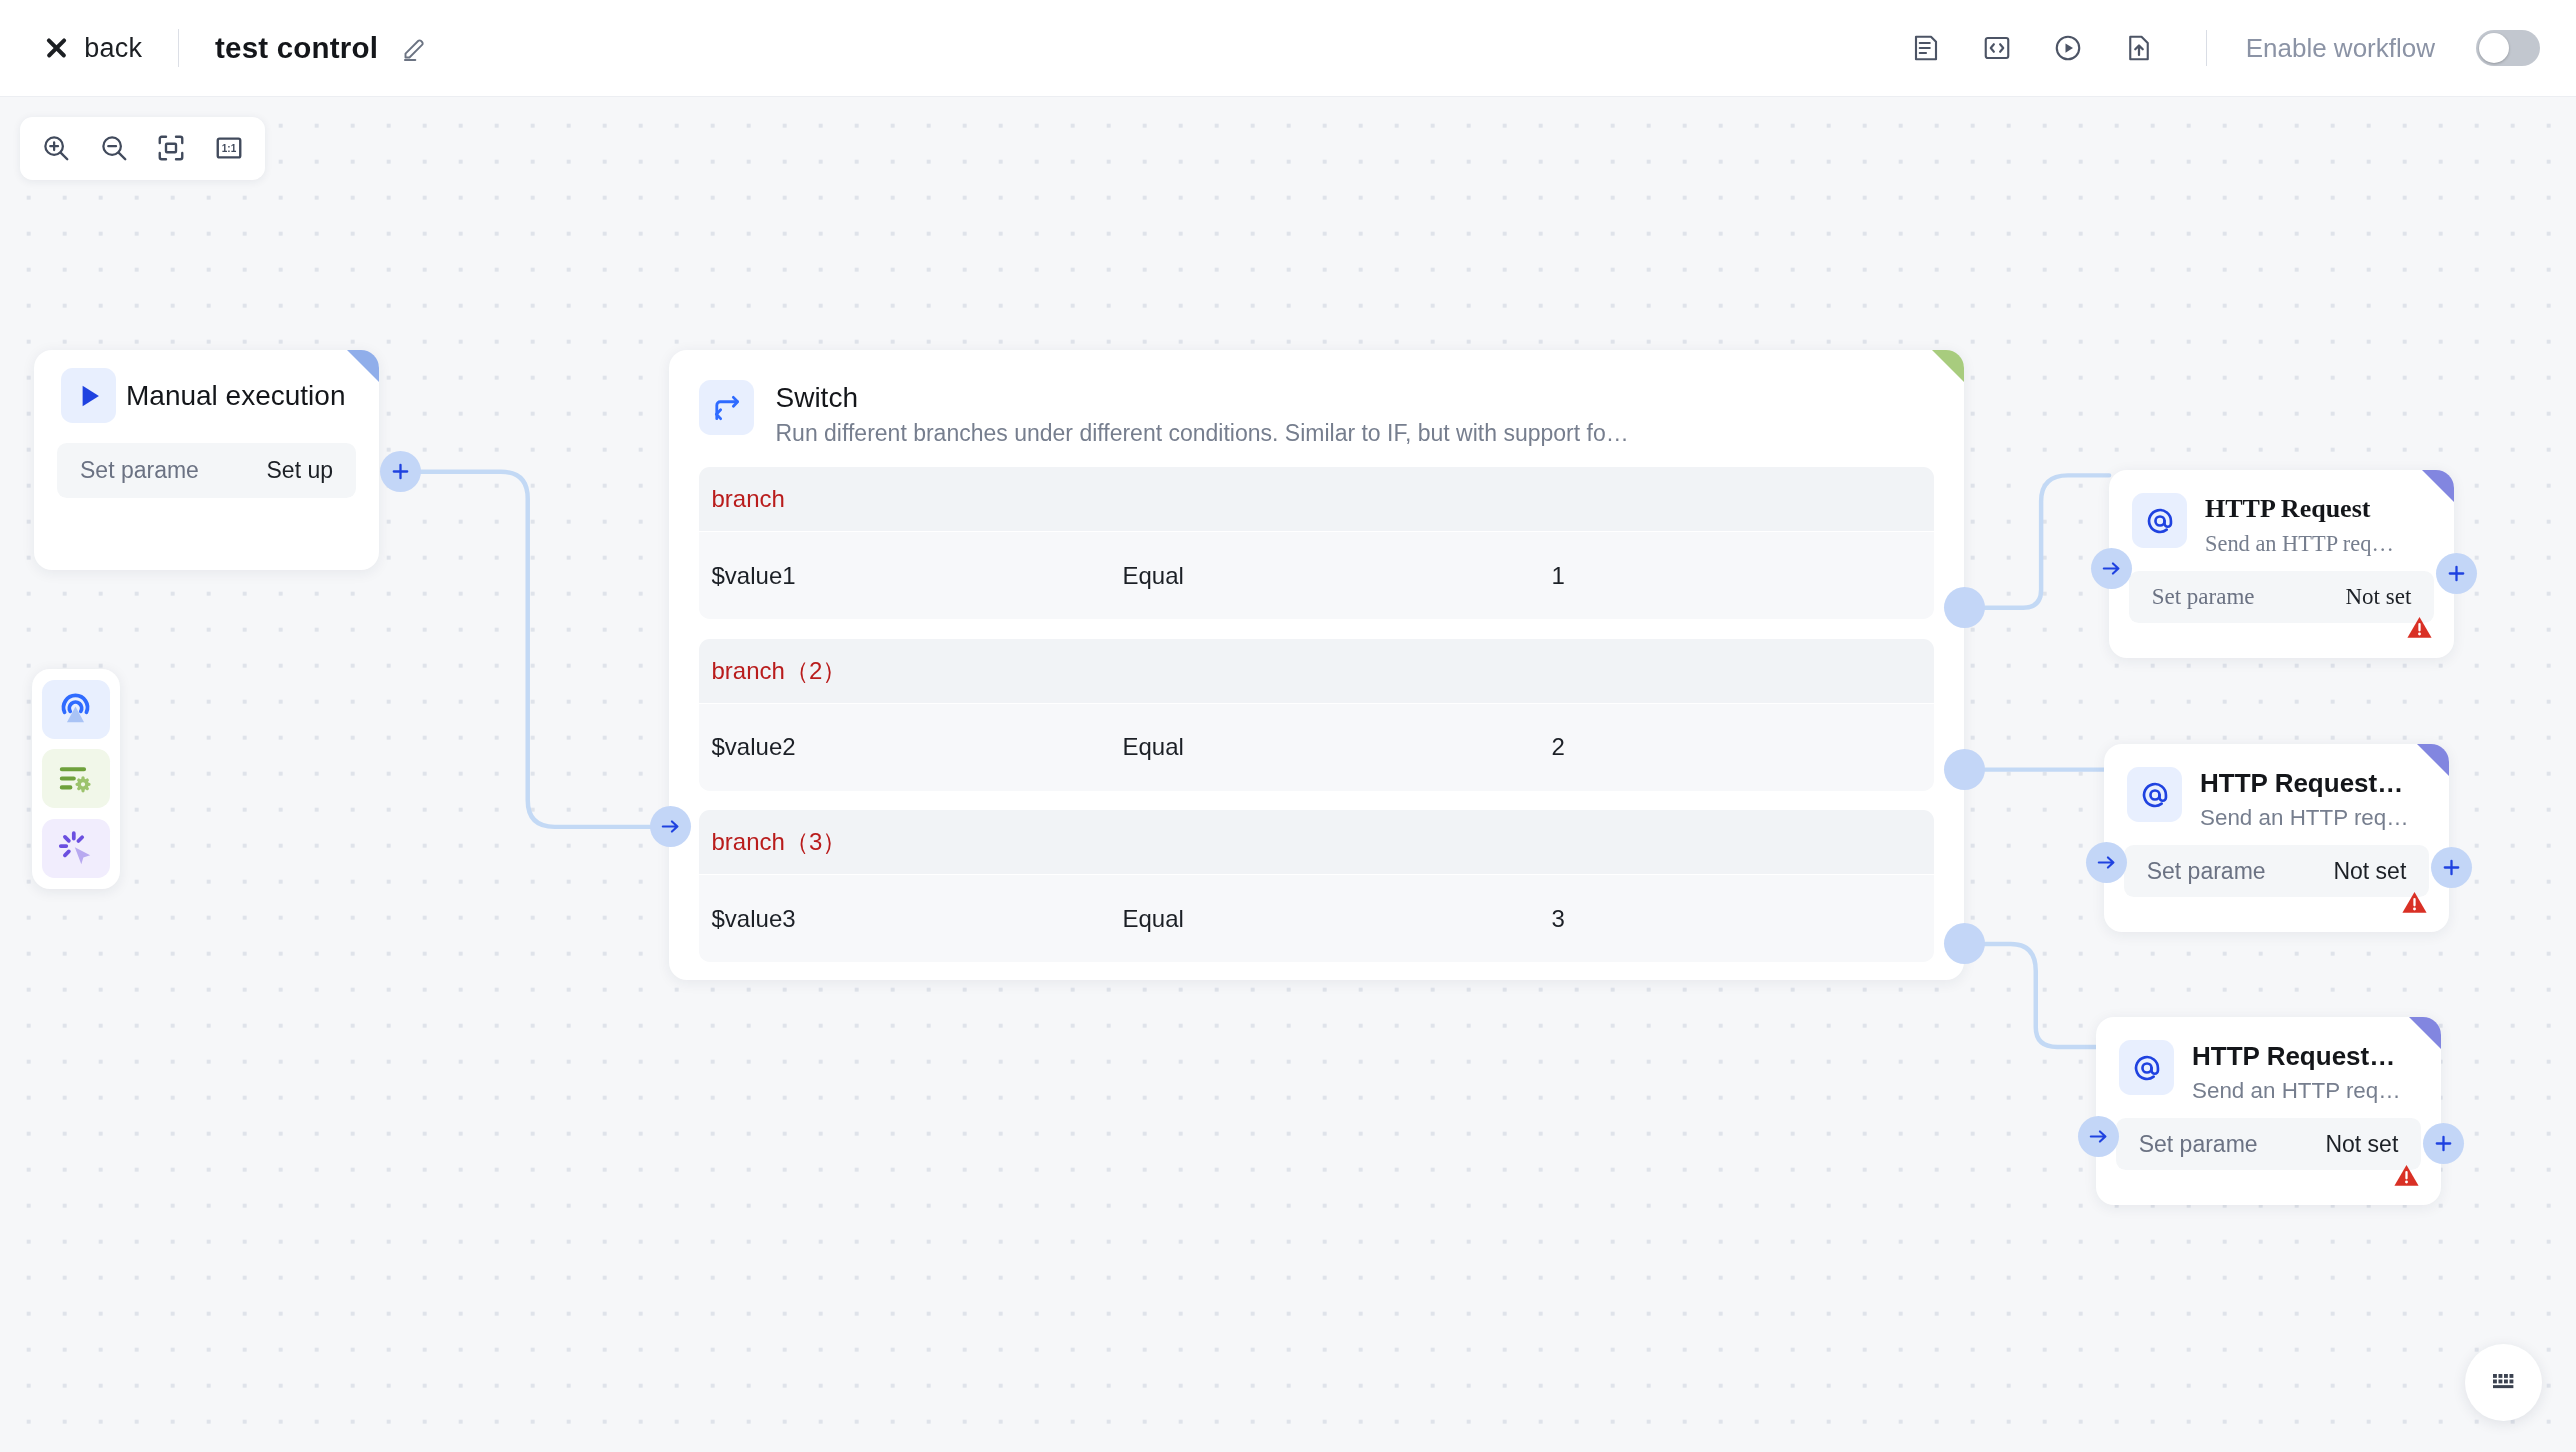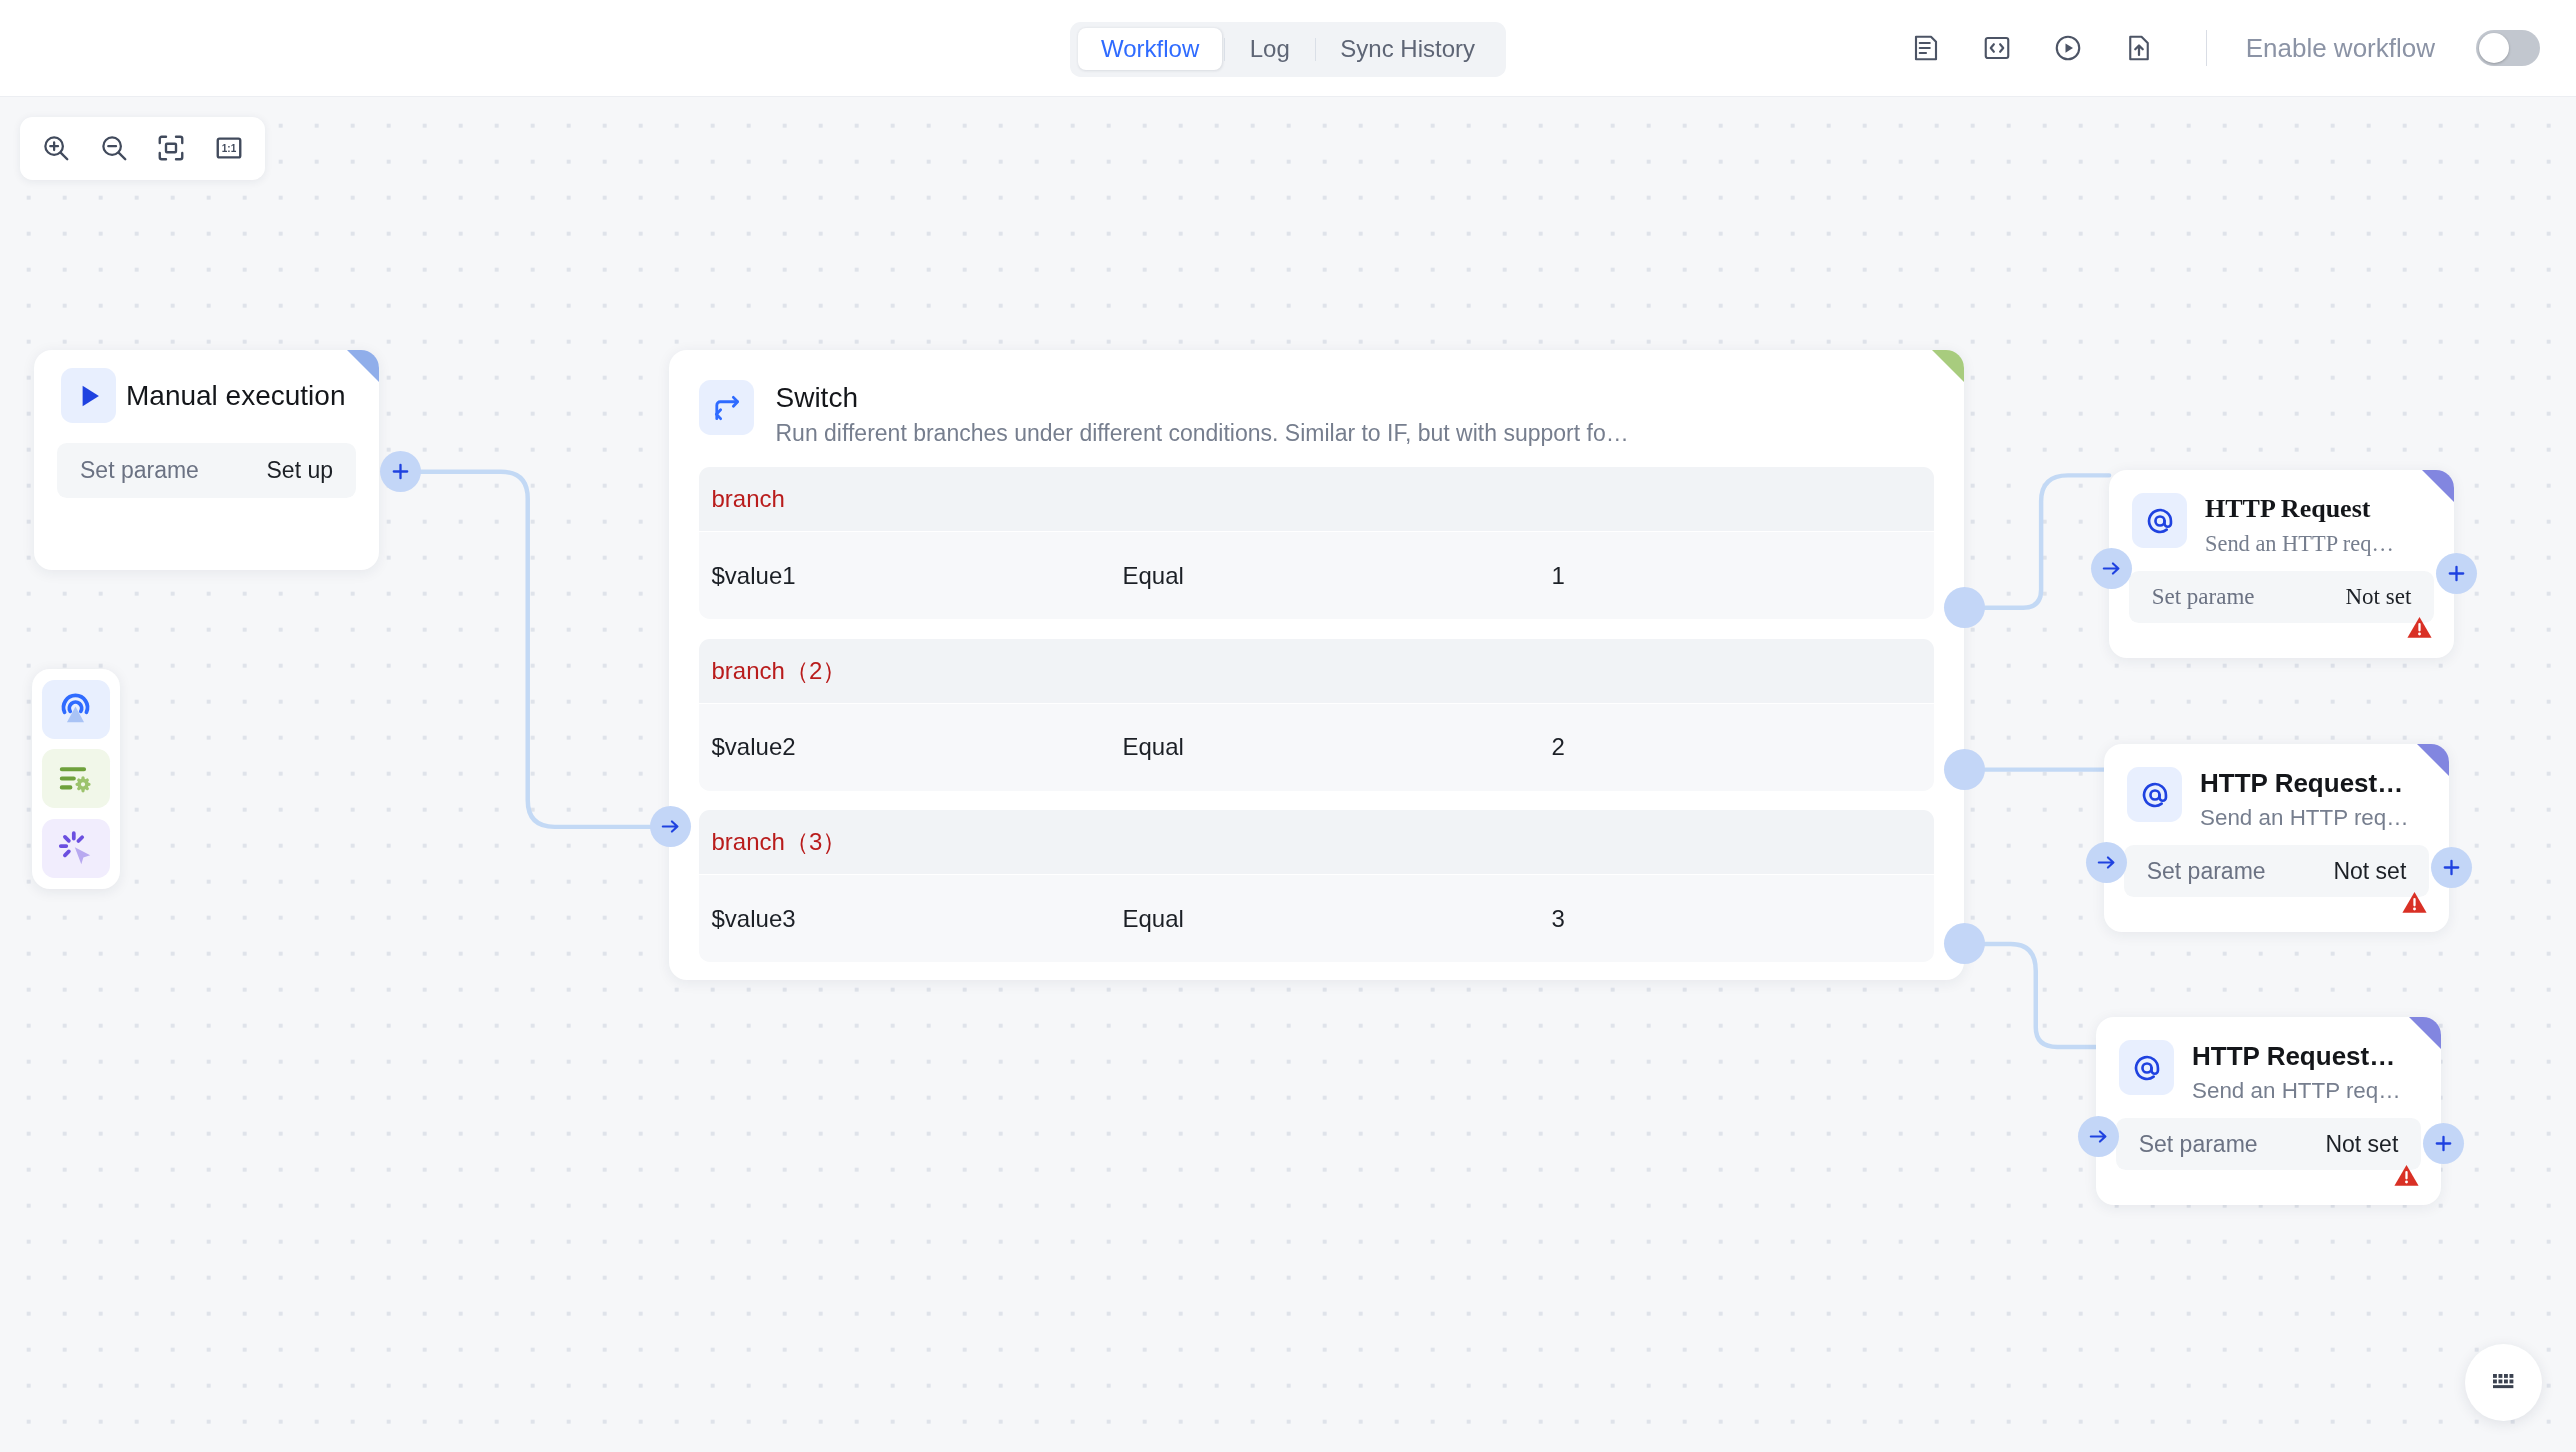--- a/index.html
+++ b/index.html
@@ -395,28 +395,38 @@
     justify-content: center;
     cursor: pointer;
     z-index: 25;
   }
 </style>
 </head>
 <body>
 
 <div class="header">
 
-
-  <div class="tabs-wrap">
-    <div class="tab active">Workflow</div>
-    <div class="tab-sep"></div>
-    <div class="tab">Log</div>
-    <div class="tab-sep"></div>
-    <div class="tab">Sync History</div>
-  </div>
+  <div class="header-left">
+    <div class="back-btn">
+      <span class="close-x"></span>
+      <span class="back-label">back</span>
+    </div>
+
+    <div class="hdr-divider"></div>
+
+    <span class="wf-title">test control</span>
+
+    <span class="edit-pencil">
+      <svg width="27" height="27" viewBox="0 0 24 24" fill="none">
+        <path d="M4 16.5 15.2 5.3a1.8 1.8 0 0 1 2.6 0l.9.9a1.8 1.8 0 0 1 0 2.6L7.5 20H4v-3.5z" stroke="#6b7382" stroke-width="1.7" stroke-linejoin="round"></path>
+        <path d="M3.5 22.2h9.2" stroke="#6b7382" stroke-width="1.8" stroke-linecap="round"></path>
+      </svg>
+    </span>
+  </div>
+
 
   <div class="header-right">
 
     <div class="hdr-icon-btn">
       <svg width="30" height="30" viewBox="0 0 24 24" fill="none">
         <path d="M4 3h12l4 4v14H4V3z" stroke="#4c5465" stroke-width="1.7" stroke-linejoin="round"></path>
         <path d="M7 8h8M7 12h8M7 16h5" stroke="#4c5465" stroke-width="1.7" stroke-linecap="round"></path>
       </svg>
     </div>
 

